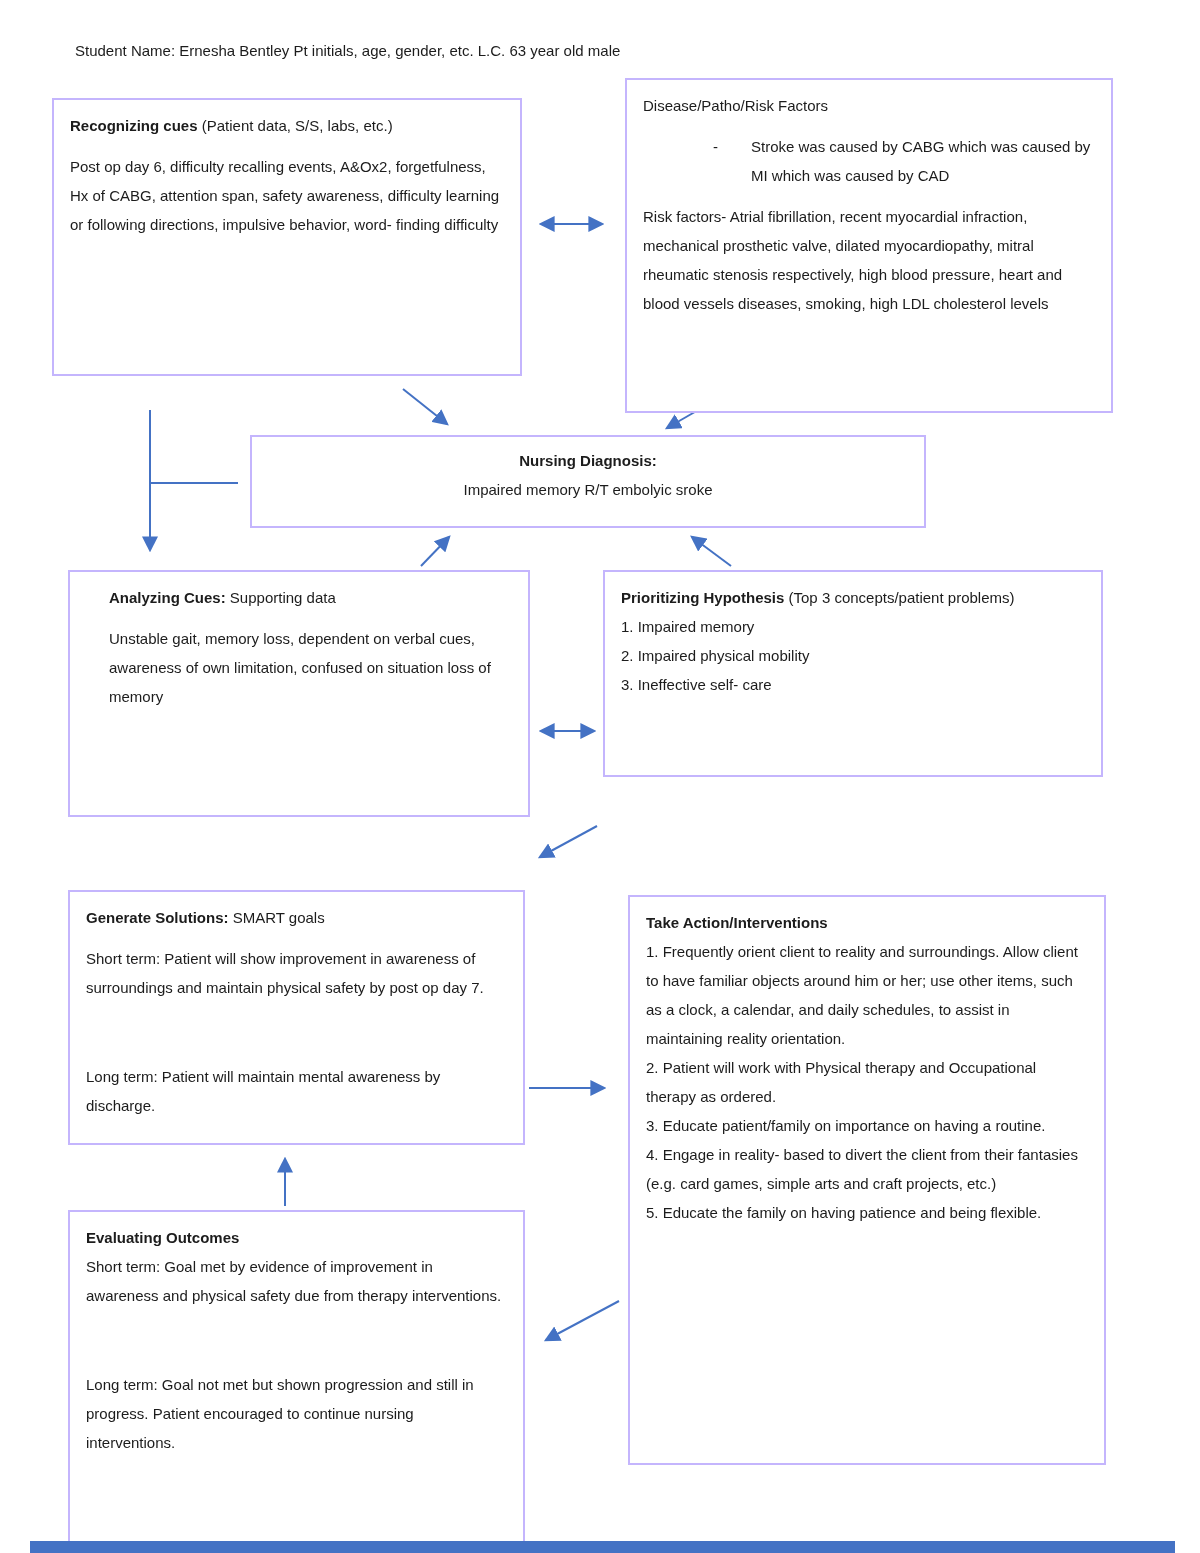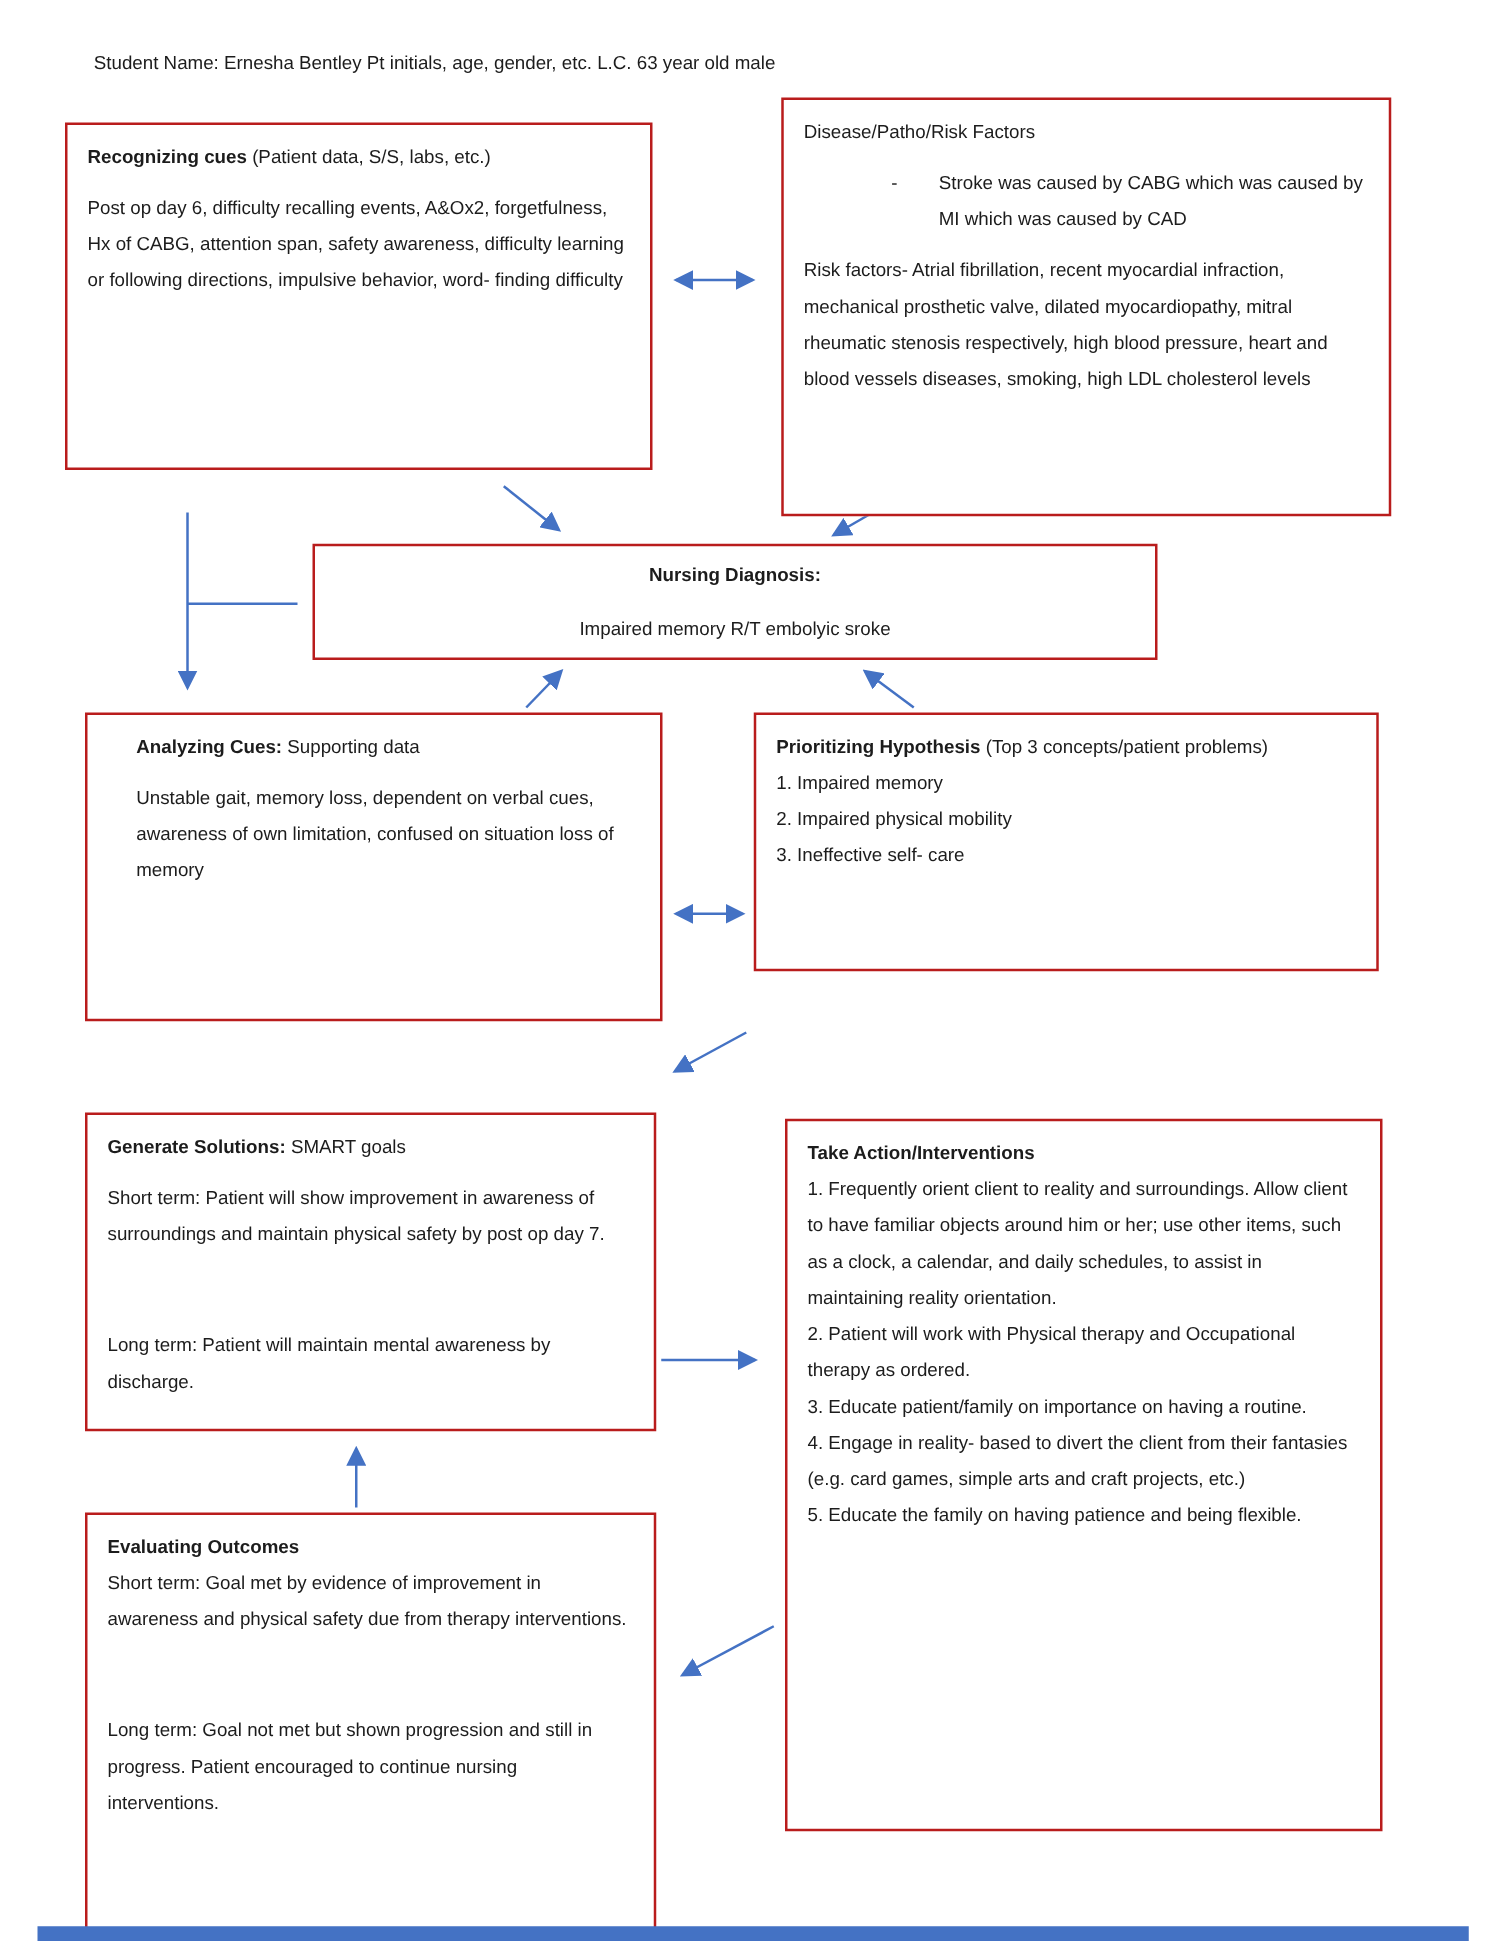--- a/index.html
+++ b/index.html
@@ -15,39 +15,39 @@
     overflow: hidden;
   }
   .student-line {
     position: absolute;
     left: 75px; top: 36px;
     width: 1050px;
     white-space: nowrap;
   }
   .box {
     position: absolute;
-    border: 2px solid #b91c1c;
+    border: 2px solid #c4b5fd;
     background: #ffffff;
     padding: 11px 16px;
     box-sizing: border-box;
   }
   .box p { margin: 0; }
   .b { font-weight: bold; }
   .para + .para { margin-top: 12px; }
   .gap-lg { margin-top: 60px !important; }
   .num-item { margin-top: 16px; }
   .ta-item { margin-top: 15px; }
   .bullet-row {
     display: flex;
     margin: 12px 0 12px 70px;
   }
   .bullet-dash { width: 38px; flex: 0 0 38px; }
   .bullet-text { flex: 1; }
   #box-nursing { text-align: center; padding-top: 9px; }
-  #box-nursing .nd-body { margin-top: 14px; }
+  #box-nursing .nd-body { }
   .arrows {
     position: absolute;
     left: 0; top: 0;
     width: 1200px; height: 1553px;
     pointer-events: none;
   }
   .bottom-bar {
     position: absolute;
     left: 30px; top: 1541px;
     width: 1145px; height: 12px;

